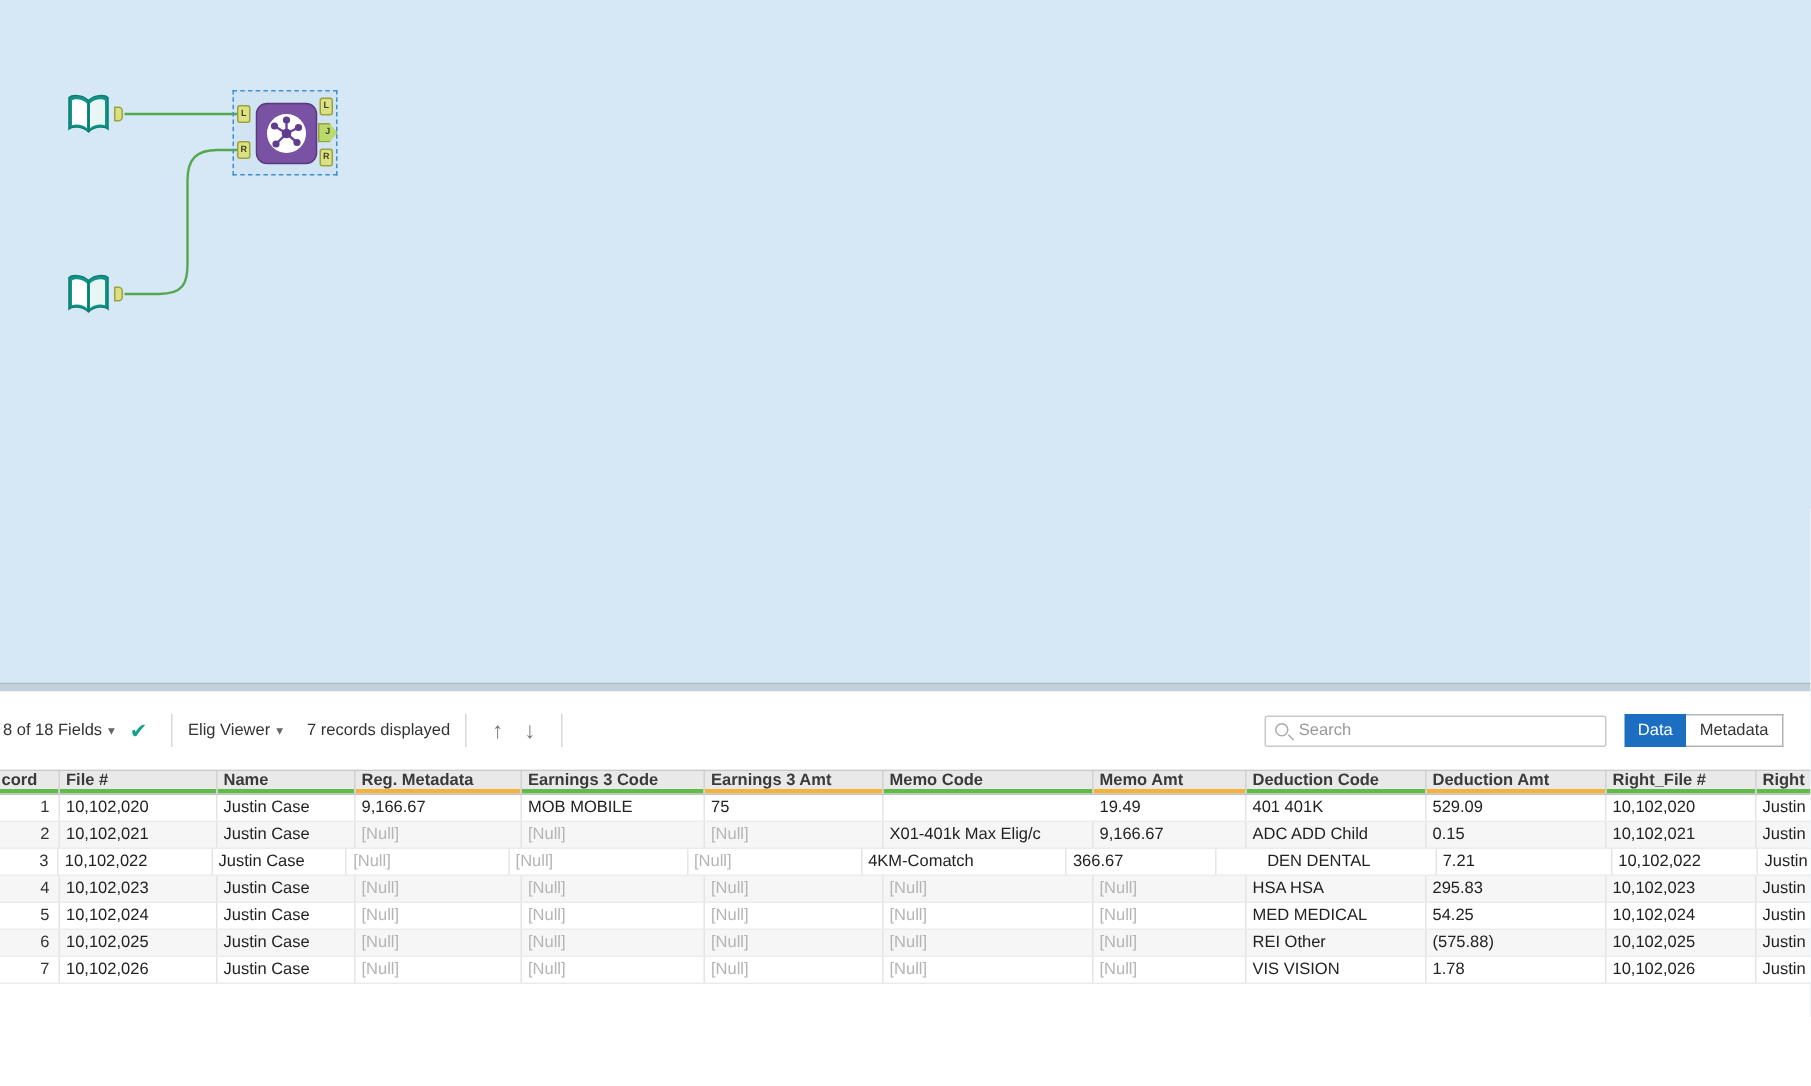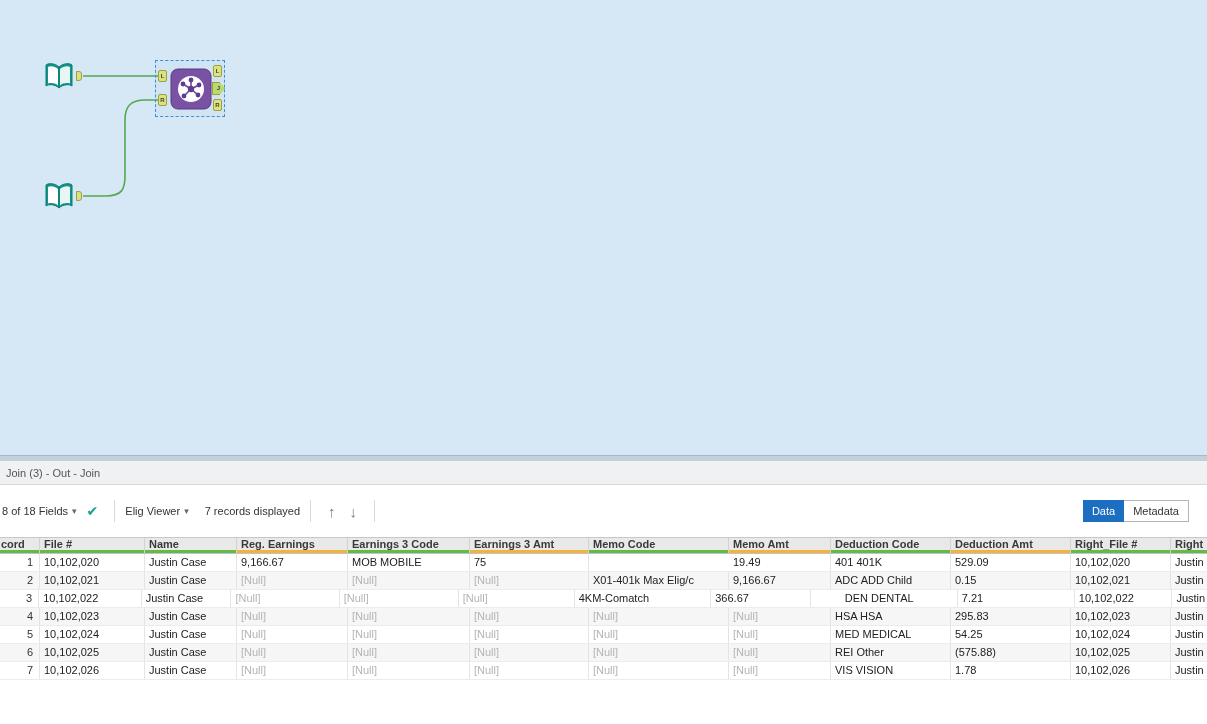--- a/index.html
+++ b/index.html
@@ -139,51 +139,52 @@
     <div class="anchor a-inL">L</div>
     <div class="anchor a-inR">R</div>
     <div class="anchor a-outL">L</div>
     <div class="anchor a-outJ">J</div>
     <div class="anchor a-outR">R</div>
   </div>
 
   <div class="splitter"></div>
 
   <div class="results">
-    <div class="res-header">
-      <span>Join (3) - Out - Join</span>
-    </div>
 
     <div class="toolbar">
       <span class="tb-label">8 of 18 Fields</span>
       <span class="caret">▾</span>
       <span class="check">✔</span>
       <span class="vsep"></span>
       <span class="tb-label">Elig Viewer</span>
       <span class="caret">▾</span>
       <span class="tb-label" style="margin-left:14px;">7 records displayed</span>
       <span class="vsep"></span>
       <span class="arrow">↑</span>
       <span class="arrow">↓</span>
       <span class="vsep"></span>
 
       <div class="tb-right">
+        <div class="searchwrap">
+          <span class="mag"></span>
+          <input type="text" placeholder="Search" style="">
+        </div>
         <div class="segtabs">
           <div class="tab tab-data">Data</div>
           <div class="tab tab-meta">Metadata</div>
         </div>
       </div>
     </div>
 
     <div class="grid">
       <div class="thead">
           <div class="hcell first" style="width: 40px;"><span>cord</span><div class="typebar" style="background: rgb(98, 187, 70);"></div></div>
           <div class="hcell" style="width: 105px;"><span>File #</span><div class="typebar" style="background: rgb(98, 187, 70);"></div></div>
           <div class="hcell" style="width: 92px;"><span>Name</span><div class="typebar" style="background: rgb(98, 187, 70);"></div></div>
-          <div class="hcell" style="width: 111px;"><span>Reg. Earnings</span><div class="typebar" style="background: rgb(242, 179, 61);"></div></div>
+          <div class="hcell" style="width: 111px;"><span>Reg. Metadata</span><div class="typebar" style="background: rgb(242, 179, 61);"></div></div>
           <div class="hcell" style="width: 122px;"><span>Earnings 3 Code</span><div class="typebar" style="background: rgb(98, 187, 70);"></div></div>
           <div class="hcell" style="width: 119px;"><span>Earnings 3 Amt</span><div class="typebar" style="background: rgb(242, 179, 61);"></div></div>
           <div class="hcell" style="width: 140px;"><span>Memo Code</span><div class="typebar" style="background: rgb(98, 187, 70);"></div></div>
           <div class="hcell" style="width: 102px;"><span>Memo Amt</span><div class="typebar" style="background: rgb(242, 179, 61);"></div></div>
           <div class="hcell" style="width: 120px;"><span>Deduction Code</span><div class="typebar" style="background: rgb(98, 187, 70);"></div></div>
           <div class="hcell" style="width: 120px;"><span>Deduction Amt</span><div class="typebar" style="background: rgb(242, 179, 61);"></div></div>
           <div class="hcell" style="width: 100px;"><span>Right_File #</span><div class="typebar" style="background: rgb(98, 187, 70);"></div></div>
           <div class="hcell" style="width: 61px;"><span>Right</span><div class="typebar" style="background: rgb(98, 187, 70);"></div></div>
         </div>
       <div class="tbody">

